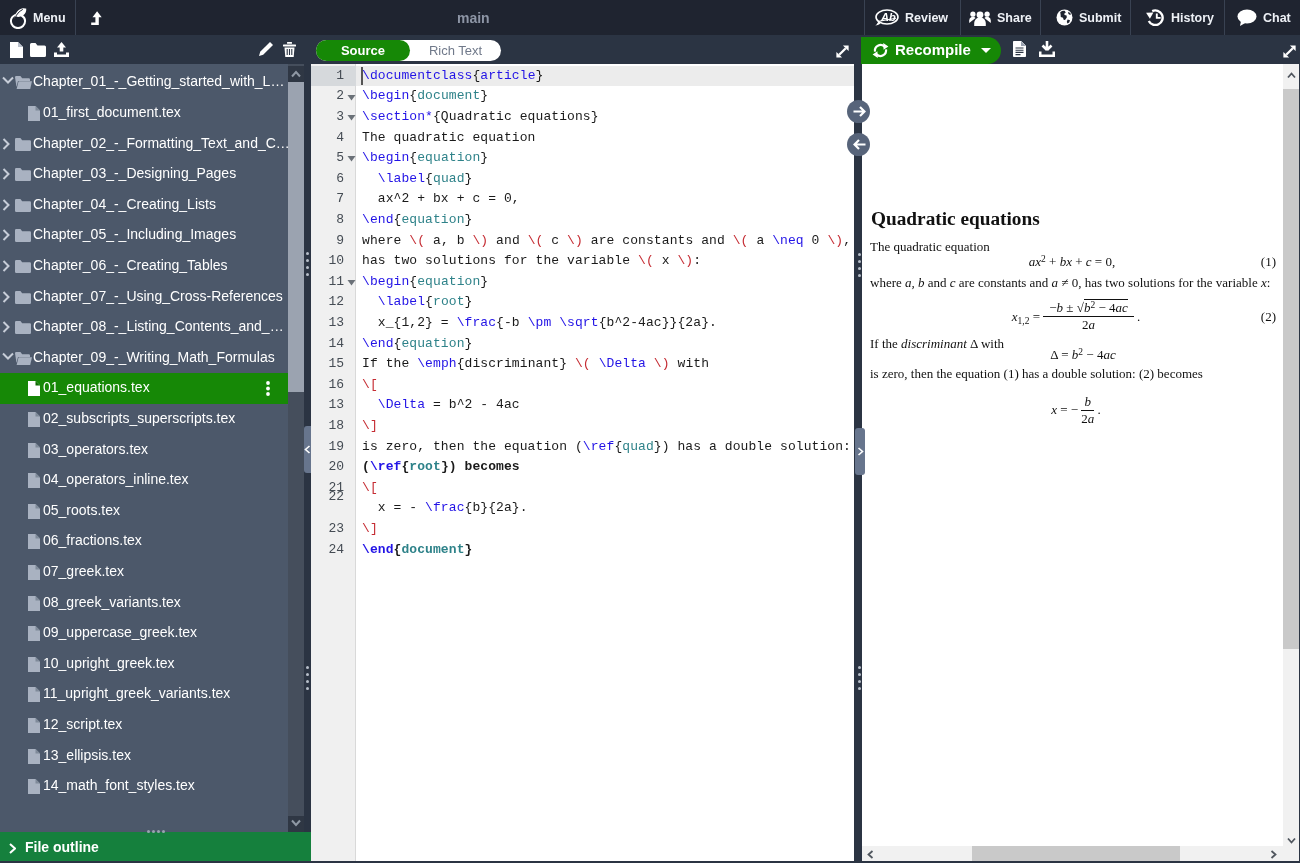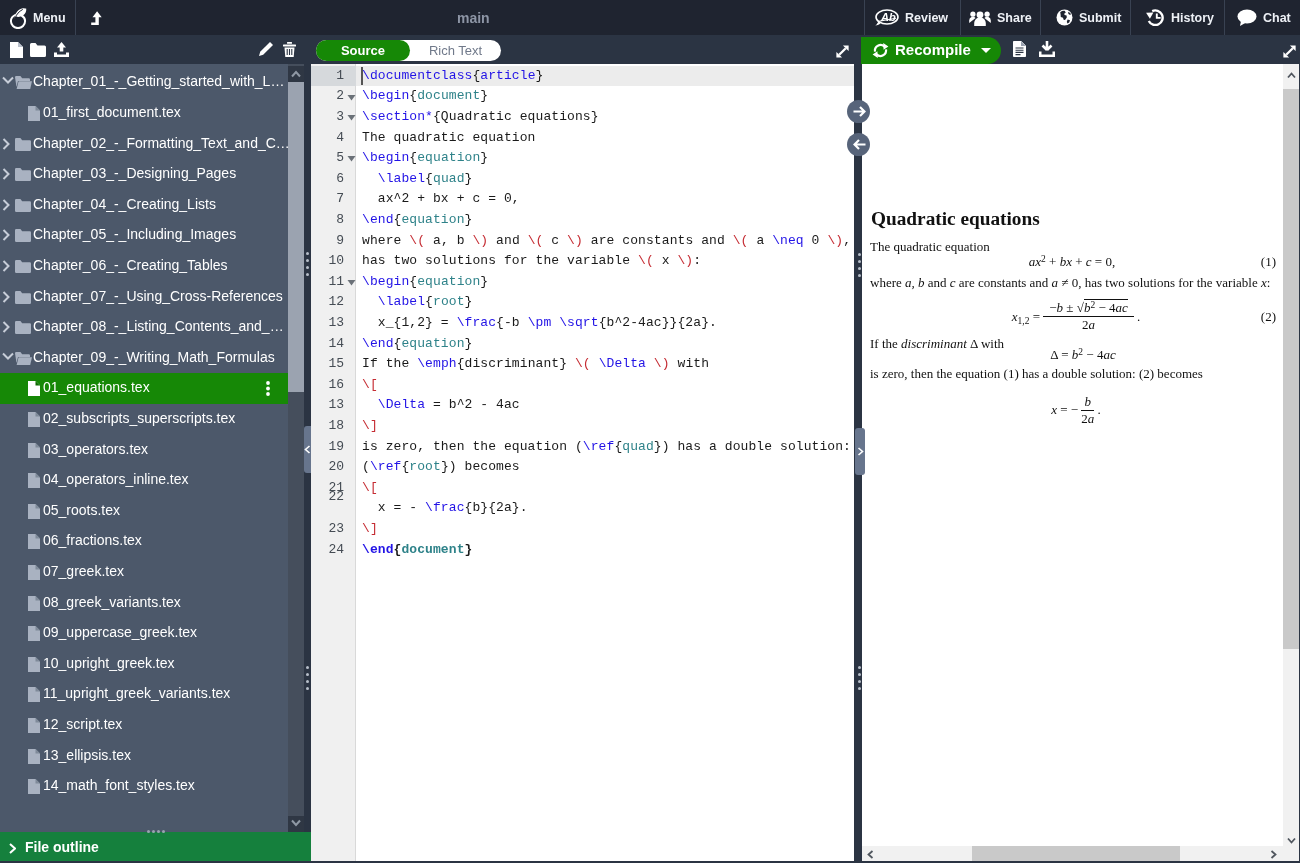--- a/index.html
+++ b/index.html
@@ -480,21 +480,21 @@
 <div class="codeline" style="top:292.2px;">If the <span class="b">\emph</span>{discriminant} <span class="r">\(</span> <span class="b">\Delta</span> <span class="r">\)</span> with</div>
 <div class="ln" style="top:312.8px;">16</div>
 <div class="codeline" style="top:312.8px;"><span class="r">\[</span></div>
 <div class="ln" style="top:333.4px;">13</div>
 <div class="codeline" style="top:333.4px;">  <span class="b">\Delta</span> = b^2 - 4ac</div>
 <div class="ln" style="top:354.0px;">18</div>
 <div class="codeline" style="top:354.0px;"><span class="r">\]</span></div>
 <div class="ln" style="top:374.6px;">19</div>
 <div class="codeline" style="top:374.6px;">is zero, then the equation (<span class="b">\ref</span>{<span class="t">quad</span>}) has a double solution:</div>
 <div class="ln" style="top:395.2px;">20</div>
-<div class="codeline" style="top:395.2px;">(<span class="b">\ref</span>{<span class="t">root</span>}) becomes</div>
+<div class="codeline" style="top:395.2px;font-weight:bold;">(<span class="b">\ref</span>{<span class="t">root</span>}) becomes</div>
 <div class="ln" style="top:415.8px;">21</div>
 <div class="codeline" style="top:415.8px;"><span class="r">\[</span></div>
 <div class="ln" style="top:425px;">22</div>
 <div class="codeline" style="top:436.4px;">  x = - <span class="b">\frac</span>{b}{2a}.</div>
 <div class="ln" style="top:457.0px;">23</div>
 <div class="codeline" style="top:457.0px;"><span class="r">\]</span></div>
 <div class="ln" style="top:477.6px;">24</div>
 <div class="codeline" style="top:477.6px;font-weight:bold;"><span class="b">\end</span>{<span class="t">document</span>}</div>
 <div style="position:absolute;left:50px;top:3px;width:1.6px;height:18px;background:#555;"></div>
 </div>

